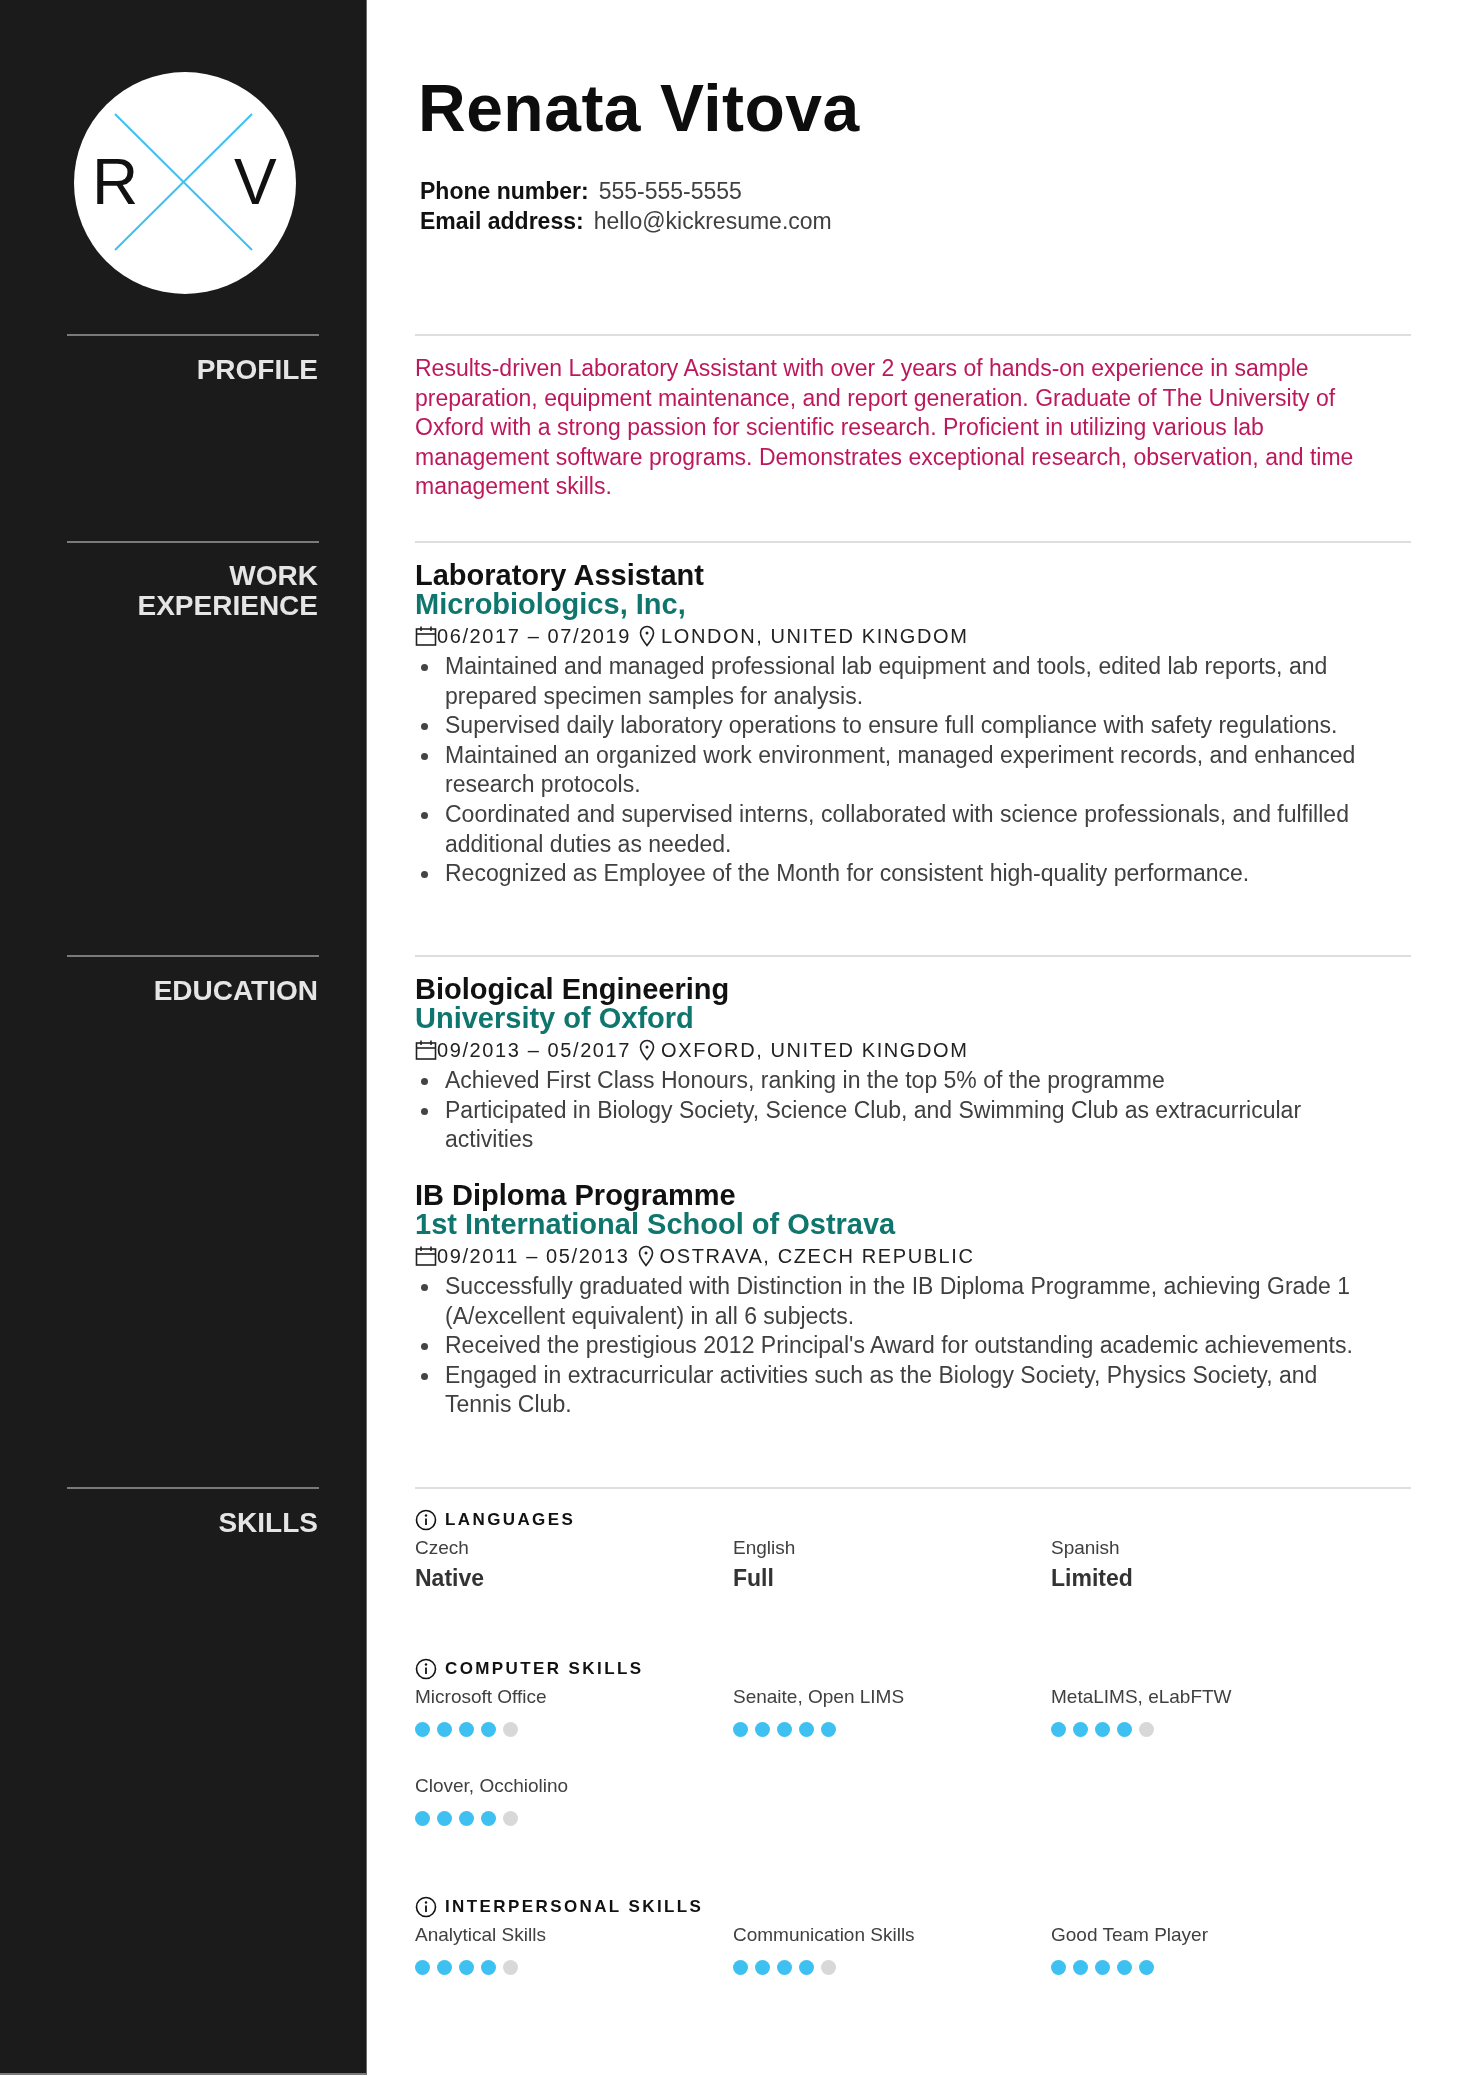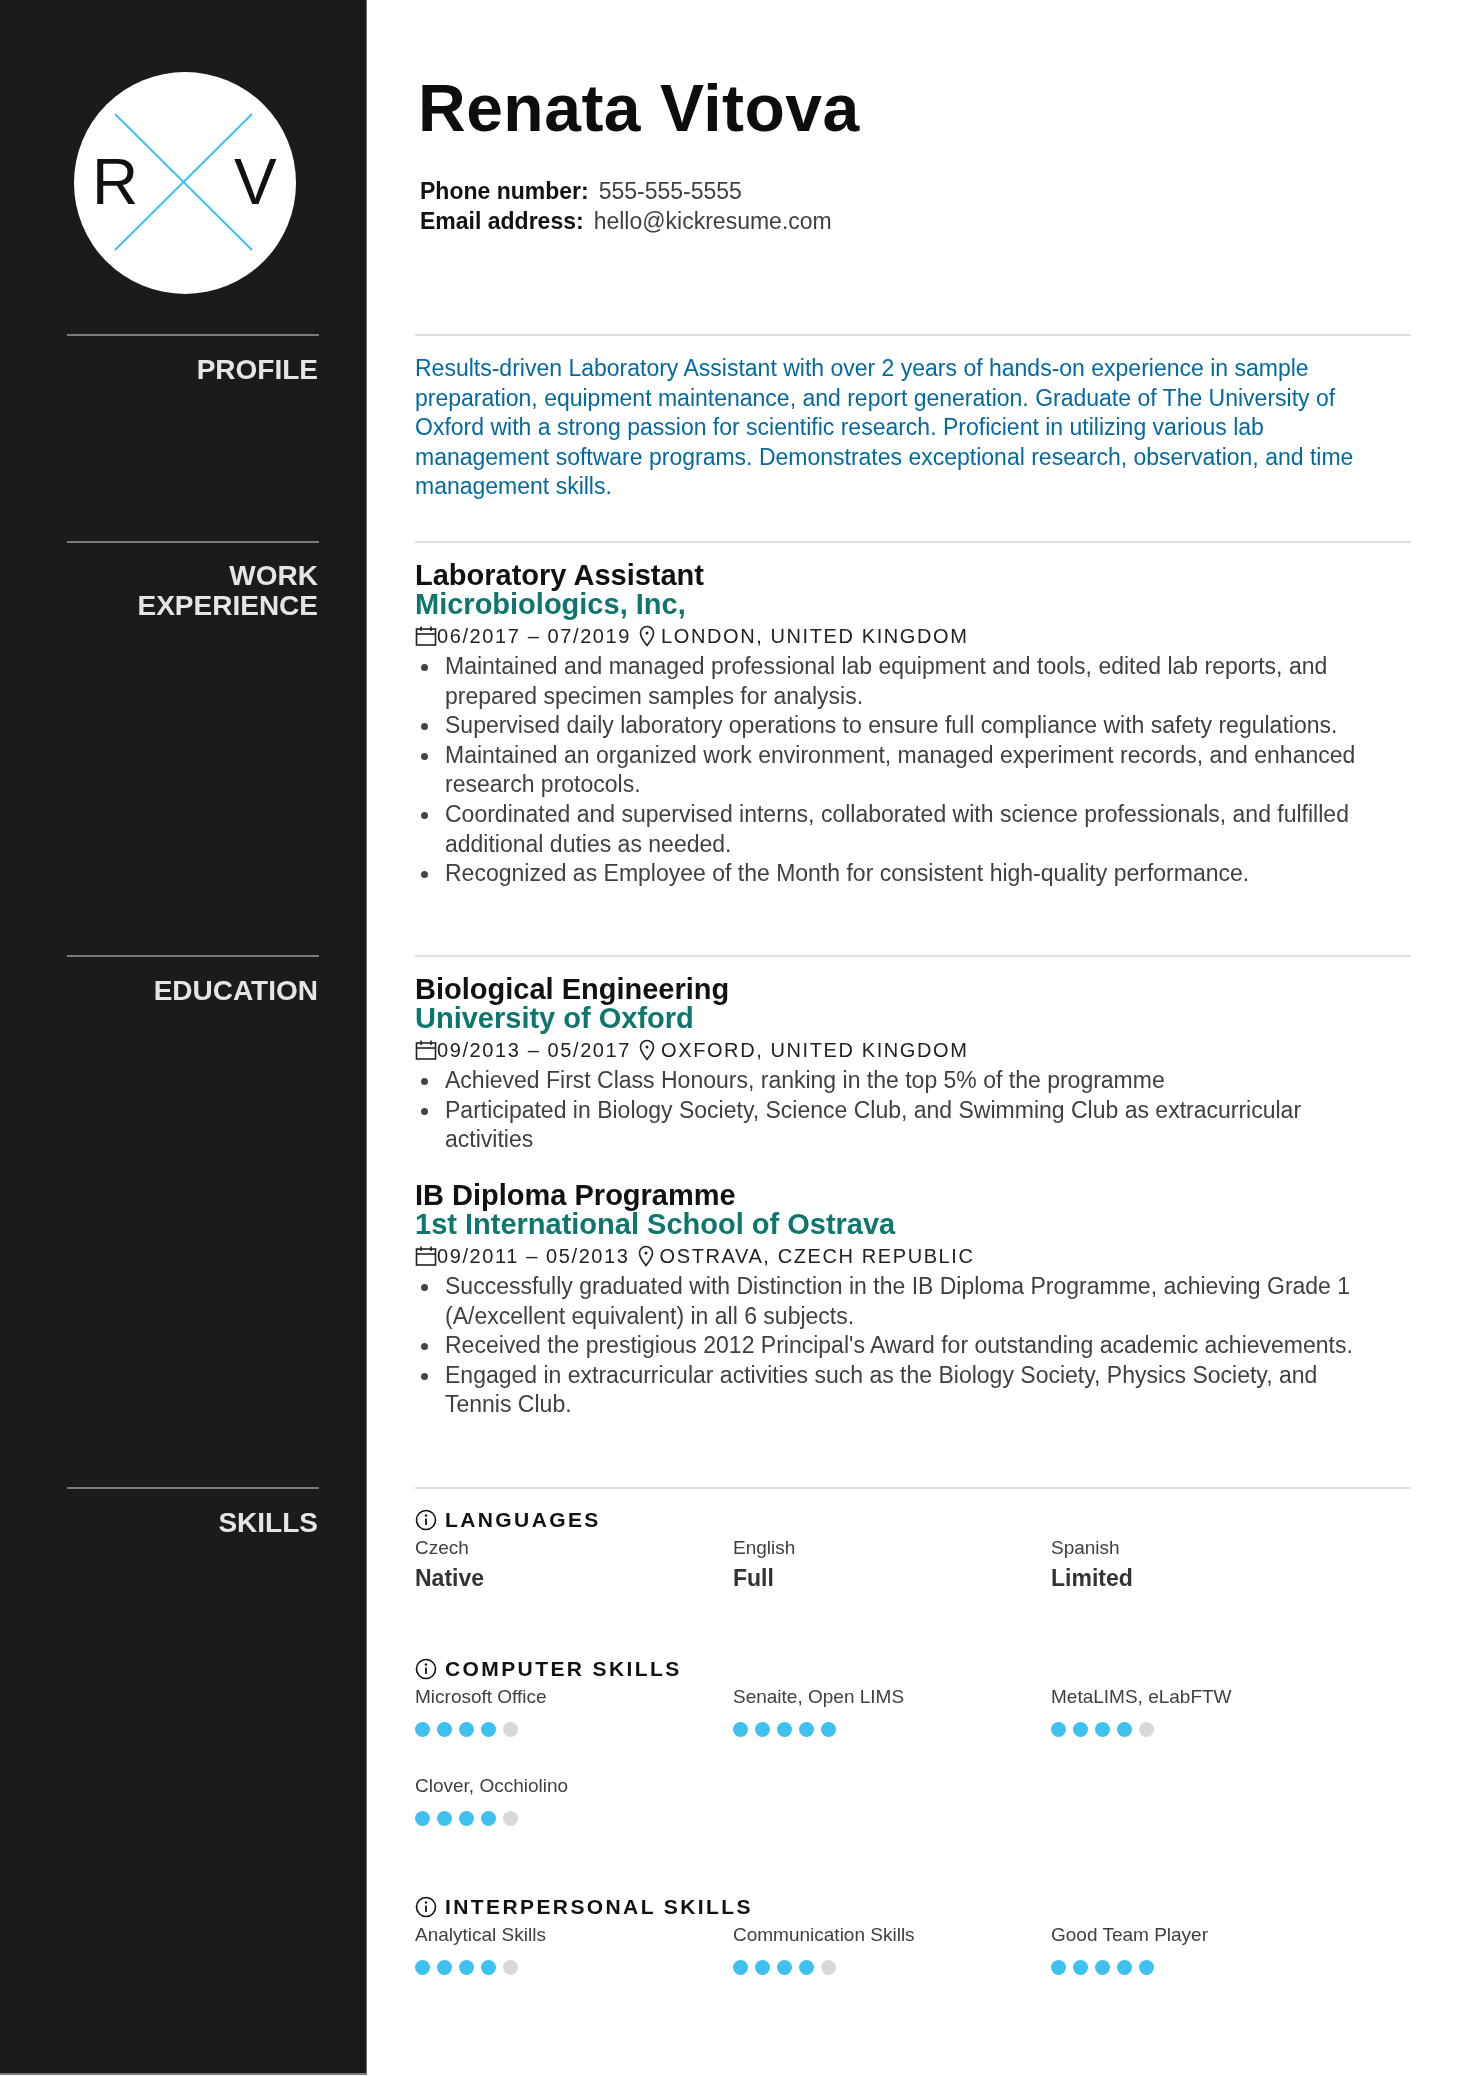--- a/index.html
+++ b/index.html
@@ -17,35 +17,35 @@
   .side-heading { position: absolute; right: 48px; width: 260px; text-align: right; color: #e5e5e5; font-weight: 700; font-size: 28px; line-height: 30px; }
 
   .main-divider { position: absolute; left: 415px; width: 996px; height: 2px; background: #dedede; }
 
   .name { position: absolute; left: 418px; top: 70px; font-size: 66px; line-height: 76px; font-weight: 700; color: #0d0d0d; letter-spacing: 0.5px; }
   .contact { position: absolute; left: 420px; font-size: 23px; line-height: 30px; }
   .contact .lbl { font-weight: 700; color: #111111; display: inline-block; }
   .contact .val { color: #404040; margin-left: 10px; }
 
   .block { position: absolute; left: 415px; width: 1000px; }
-  .para { font-size: 23px; line-height: 29.6px; color: #0369a1; width: 960px; }
+  .para { font-size: 23px; line-height: 29.6px; color: #be185d; width: 960px; }
 
   .job-title { font-size: 29px; line-height: 29px; font-weight: 700; color: #111111; }
   .job-org { font-size: 29px; line-height: 29px; font-weight: 700; color: #0f766e; }
   .meta { display: flex; align-items: center; height: 30px; font-size: 20px; letter-spacing: 1.6px; color: #222222; margin-top: 2px; }
   .meta svg { flex: none; }
   .meta .date { }
   .meta .pin { margin-left: 8px; }
   .meta .loc { margin-left: 6px; text-transform: uppercase; }
 
   ul.bullets { list-style: none; margin-top: 1px; }
   ul.bullets li { position: relative; padding-left: 30px; font-size: 23px; line-height: 29.6px; color: #404040; width: 960px; }
   ul.bullets li::before { content: ""; position: absolute; left: 6px; top: 12px; width: 7px; height: 7px; border-radius: 50%; background: #444444; }
 
-  .skill-cat { display: flex; align-items: center; font-size: 21px; font-weight: 700; letter-spacing: 2.4px; color: #111111; height: 26px; }
+  .skill-cat { display: flex; align-items: center; font-size: 17px; font-weight: 700; letter-spacing: 2.4px; color: #111111; height: 26px; }
   .skill-cat svg { margin-right: 8px; flex: none; }
   .skill-grid { position: relative; height: 60px; }
   .skill-col { position: absolute; width: 310px; }
   .skill-name { font-size: 19px; line-height: 30px; color: #404040; }
   .skill-level { font-size: 23px; line-height: 30px; font-weight: 700; color: #333333; }
   .dots { display: flex; gap: 7px; margin-top: 10px; height: 15px; }
   .dot { width: 15px; height: 15px; border-radius: 50%; background: #d8d8d8; }
   .dot.on { background: #3ec1f0; }
 </style>
 </head>

